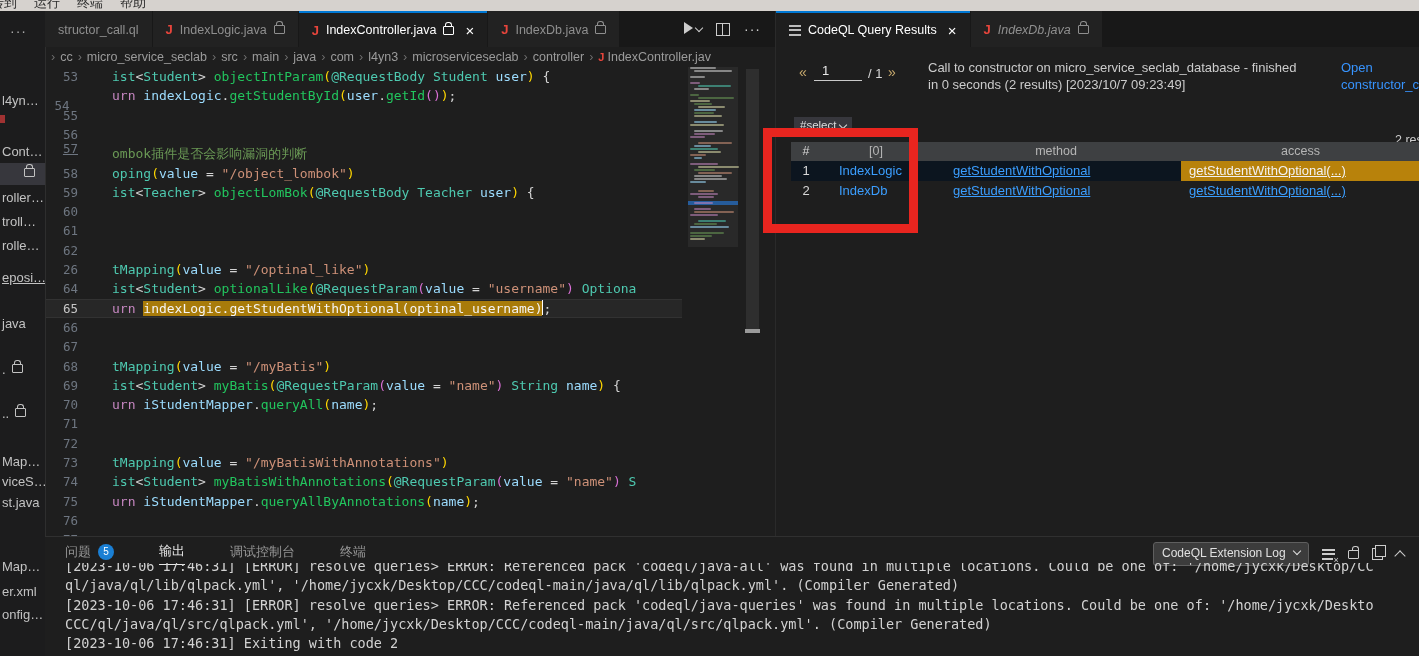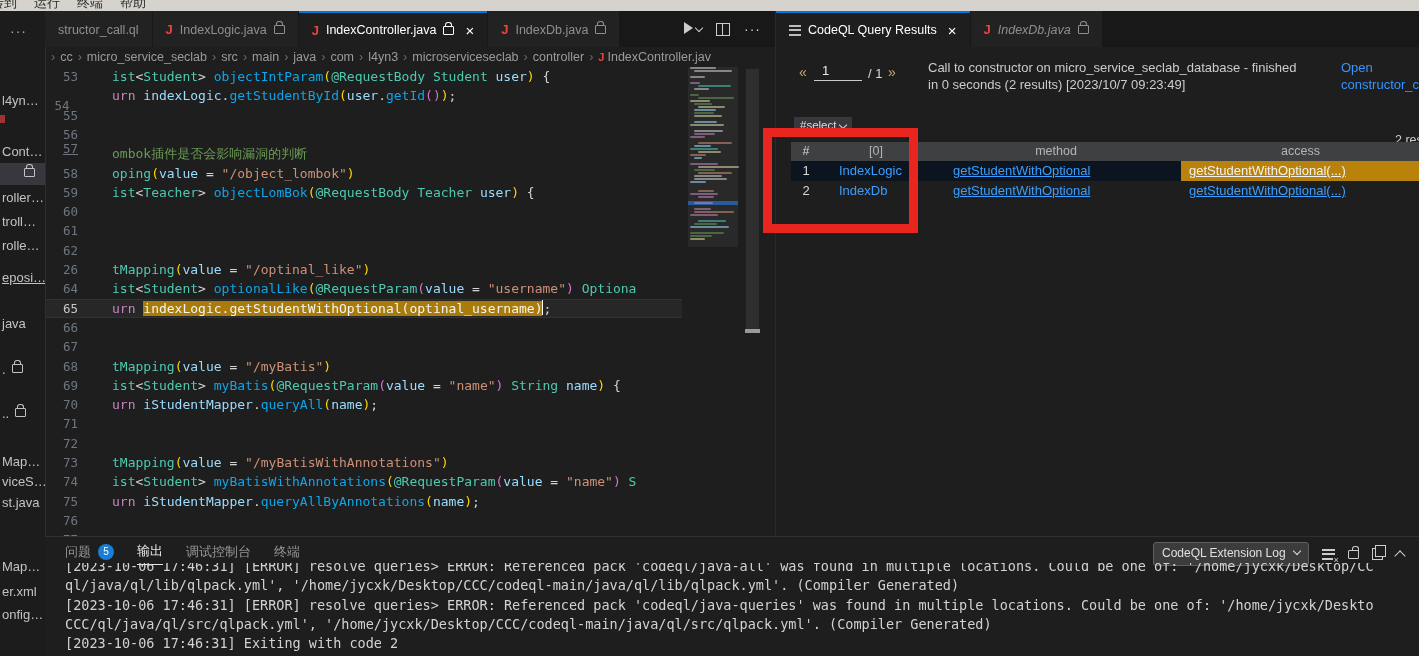--- a/index.html
+++ b/index.html
@@ -49,21 +49,21 @@
   
   .editor{position:absolute;left:46px;top:67px;width:714px;height:469px;overflow:hidden;background:#1e1e1e;}
   .curline{position:absolute;left:0;width:636px;height:19px;background:rgba(130,130,130,.10);
      border-top:1px solid rgba(255,255,255,.05);border-bottom:1px solid rgba(255,255,255,.05);box-sizing:border-box;}
   .lnum{position:absolute;left:0;width:32px;text-align:right;font-family:"DejaVu Sans Mono",monospace;
      font-size:12.5px;line-height:19.3px;color:#6e7681;}
   .lnum.active{color:#c6c6c6;}
   .codewrap{position:absolute;left:66px;top:0;width:570px;height:469px;overflow:hidden;}
   .codeline{position:absolute;left:0;white-space:pre;font-family:"DejaVu Sans Mono",monospace;
      font-size:13px;line-height:19.3px;}
-  .tk-t{color:#4ec9b0}.tk-m{color:#0ea5e9}.tk-v{color:#9cdcfe}.tk-k{color:#c586c0}
+  .tk-t{color:#4ec9b0}.tk-m{color:#22c55e}.tk-v{color:#9cdcfe}.tk-k{color:#c586c0}
   .tk-s{color:#ce9178}.tk-c{color:#6a9955}.tk-p{color:#d4d4d4}.tk-g{color:#ffd700}.tk-u{color:#da70d6}
   .tk-hl{background:#a87b0a;color:#f5f5f5;}
   .tk-cur{display:inline-block;width:0;border-left:1.5px solid #ffffff;height:15px;vertical-align:-2px;}
   .minimap{position:absolute;left:642px;top:0;width:50px;height:200px;}
   .minimap .vp{position:absolute;left:0;top:0;width:50px;height:180px;background:rgba(255,255,255,.05);}
   .mm-bar{position:absolute;height:2px;border-radius:1px;}
   .mm-sel{position:absolute;left:0;top:134px;width:50px;height:4px;background:rgba(37,127,232,.6);}
   .scrollbar{position:absolute;left:699px;top:0;width:15px;height:469px;}
   .scrollbar .slider{position:absolute;left:1px;top:2px;width:13px;height:262px;background:rgba(121,121,121,.18);}
   .scrollbar .mark{position:absolute;left:0px;top:262px;width:15px;height:4px;background:#9a9a9a;}
@@ -90,21 +90,21 @@
   .c-m{width:250px;padding-left:22px;box-sizing:border-box;}
   .c-a{flex:1;padding-left:8px;box-sizing:border-box;}
   .rt-head .c-0,.rt-head .c-m{padding-left:0;text-align:center;}
   .rt-head .c-a{padding-left:0;text-align:center;}
   .rlink{color:#3b9eff;text-decoration:underline;cursor:pointer;}
   .c-a.hl{background:#b8820b;}
   .c-a.hl .rlink{color:#f2f2f2;}
   
   .bottompanel{position:absolute;left:45px;top:536px;width:1374px;height:120px;background:#1e1e1e;
       border-top:1px solid #303030;box-sizing:border-box;}
-  .bp-tabs{position:absolute;left:20px;top:5px;display:flex;gap:23px;font-size:13px;color:#969696;}
+  .bp-tabs{position:absolute;left:20px;top:5px;display:flex;gap:45px;font-size:13px;color:#969696;}
   .bp-tab{display:flex;align-items:center;gap:7px;padding-bottom:4px;cursor:pointer;}
   .bp-tab.active{color:#e7e7e7;border-bottom:1px solid #e7e7e7;}
   .badge{display:inline-flex;align-items:center;justify-content:center;width:16px;height:16px;border-radius:50%;
       background:#1a7fd4;color:#fff;font-size:10px;}
   .bp-actions{position:absolute;left:1108px;top:5px;display:flex;align-items:center;gap:13px;color:#cccccc;}
   .logselect{height:22px;background:#3c3c3c;border:1px solid #5f5f5f;border-radius:3px;color:#e0e0e0;
       font-size:12px;line-height:20px;padding:0 8px;cursor:pointer;white-space:nowrap;}
   .logselect .chev{margin-left:8px;border-color:#e0e0e0;}
   .ic-clear{display:inline-block;width:13px;height:11px;position:relative;
       background:linear-gradient(#ccc 0 2px,transparent 2px 4.5px,#ccc 4.5px 6.5px,transparent 6.5px 9px,#ccc 9px 11px);}

